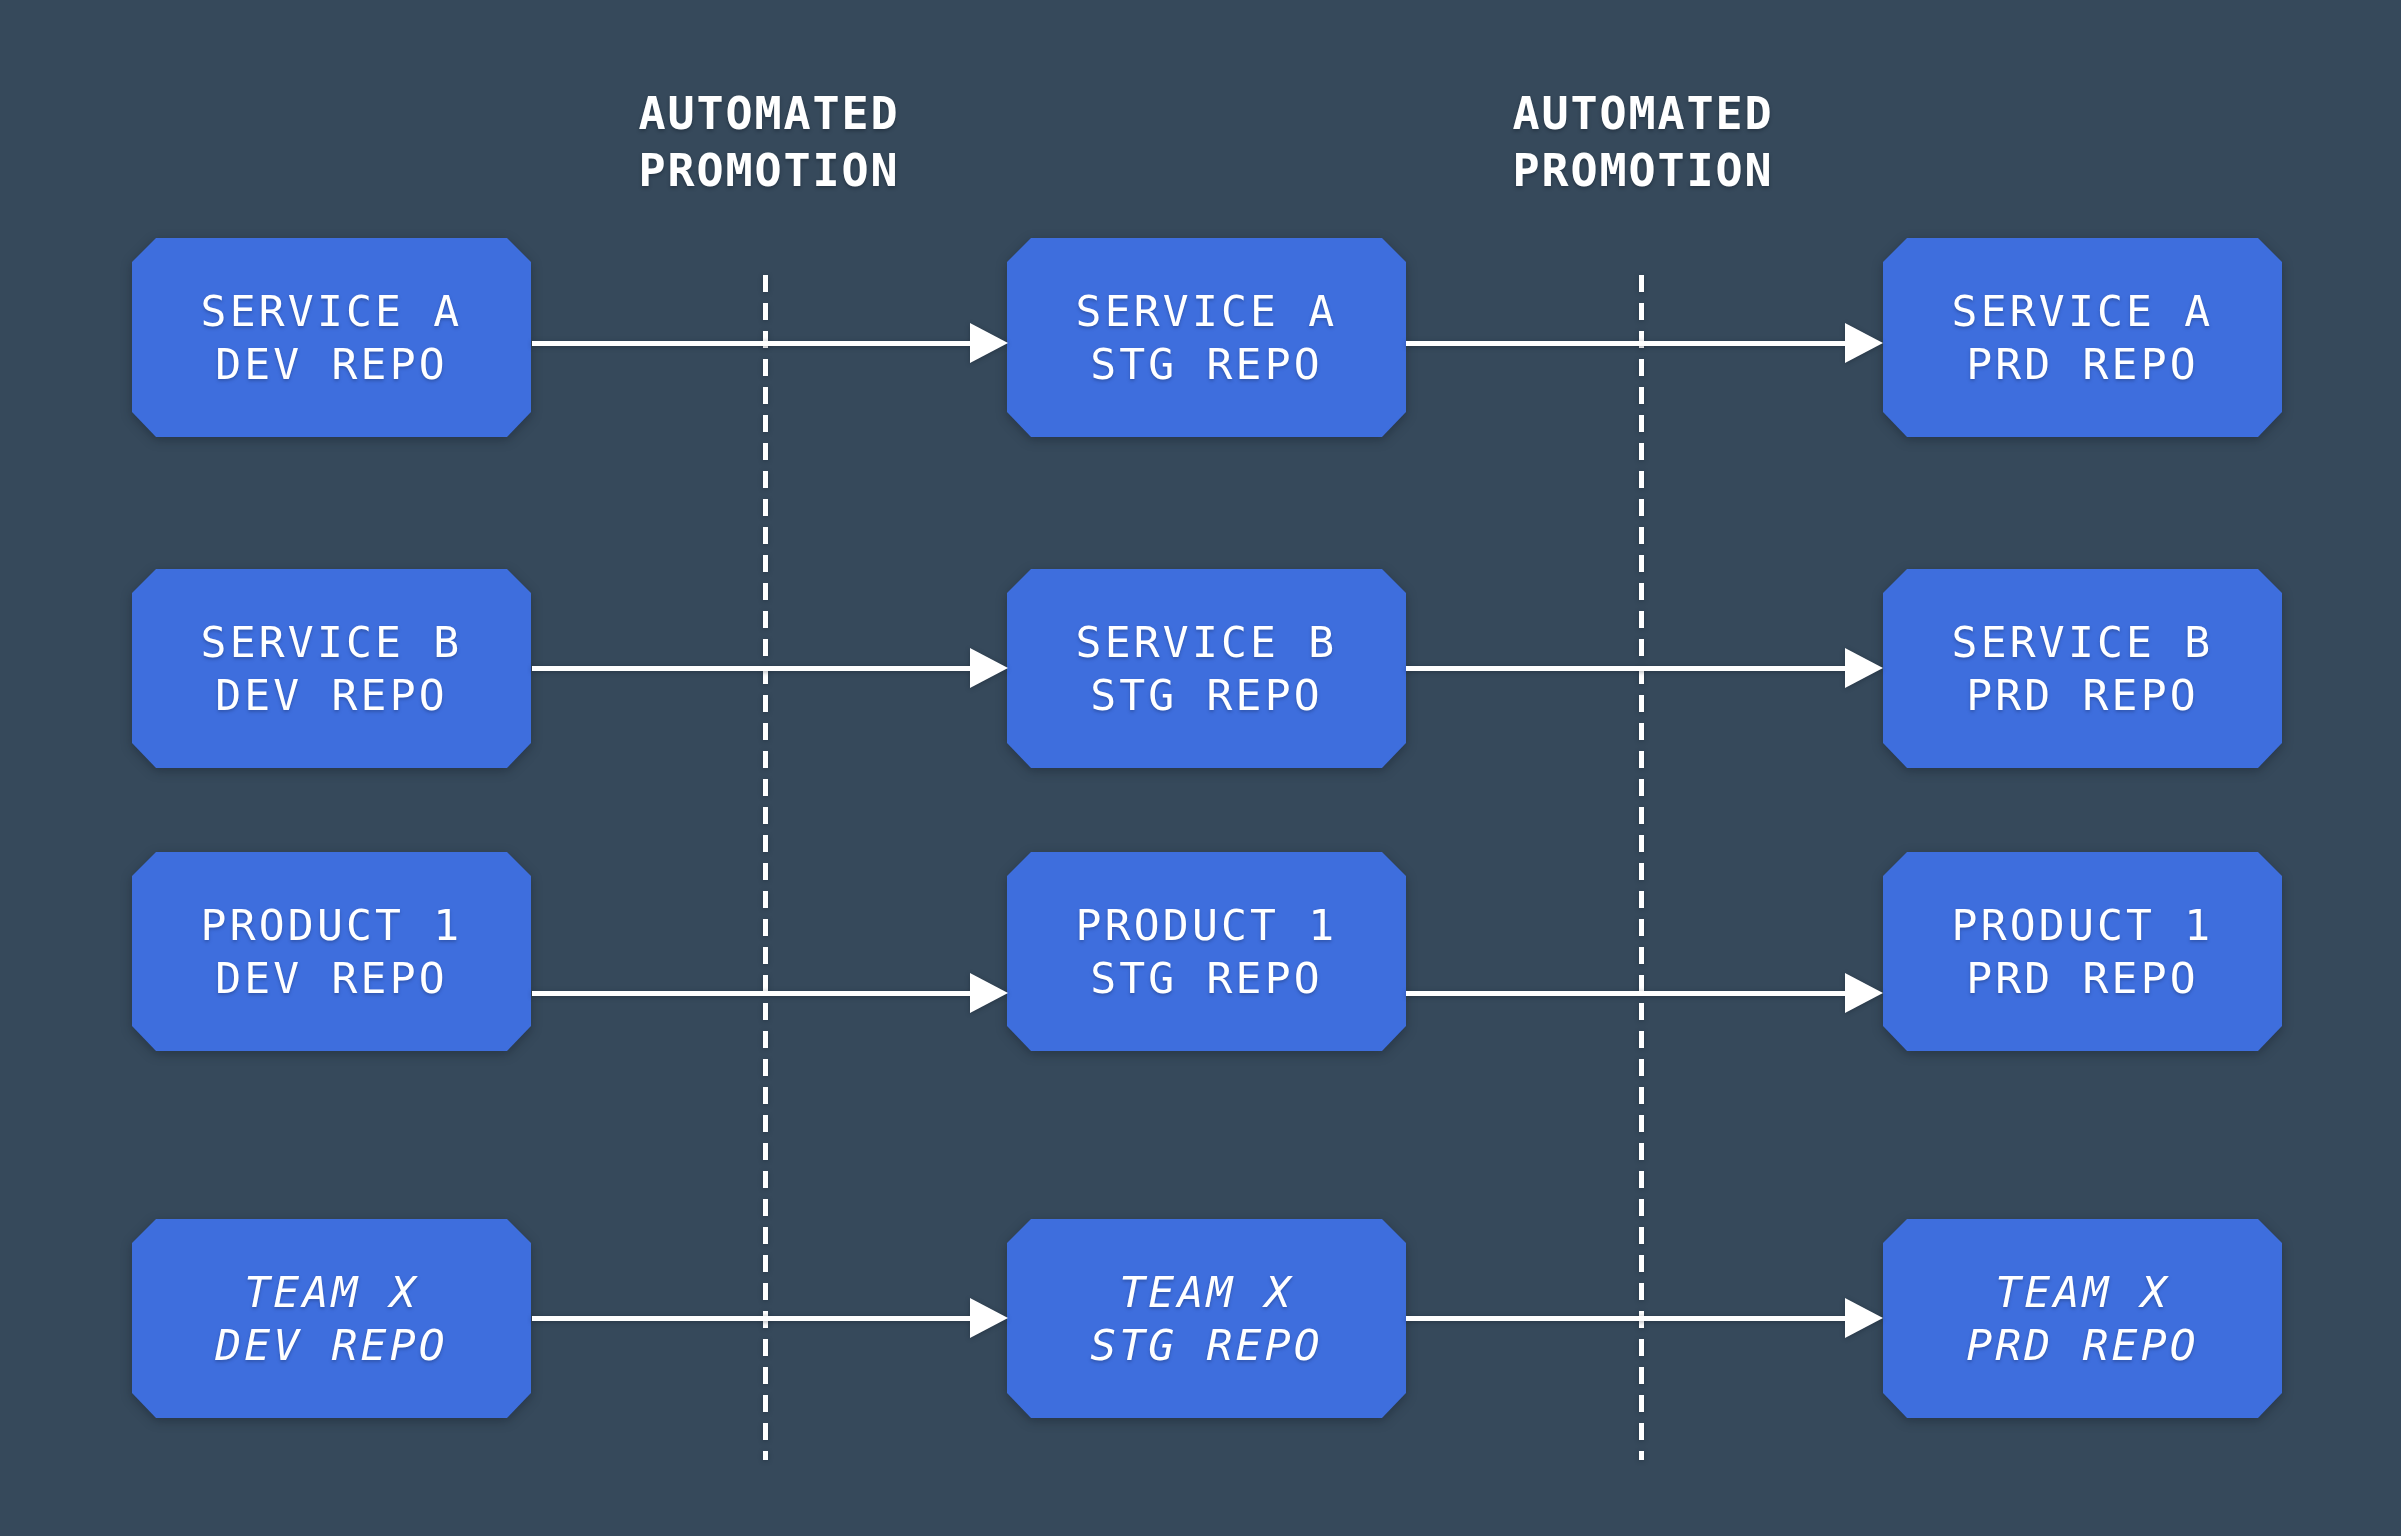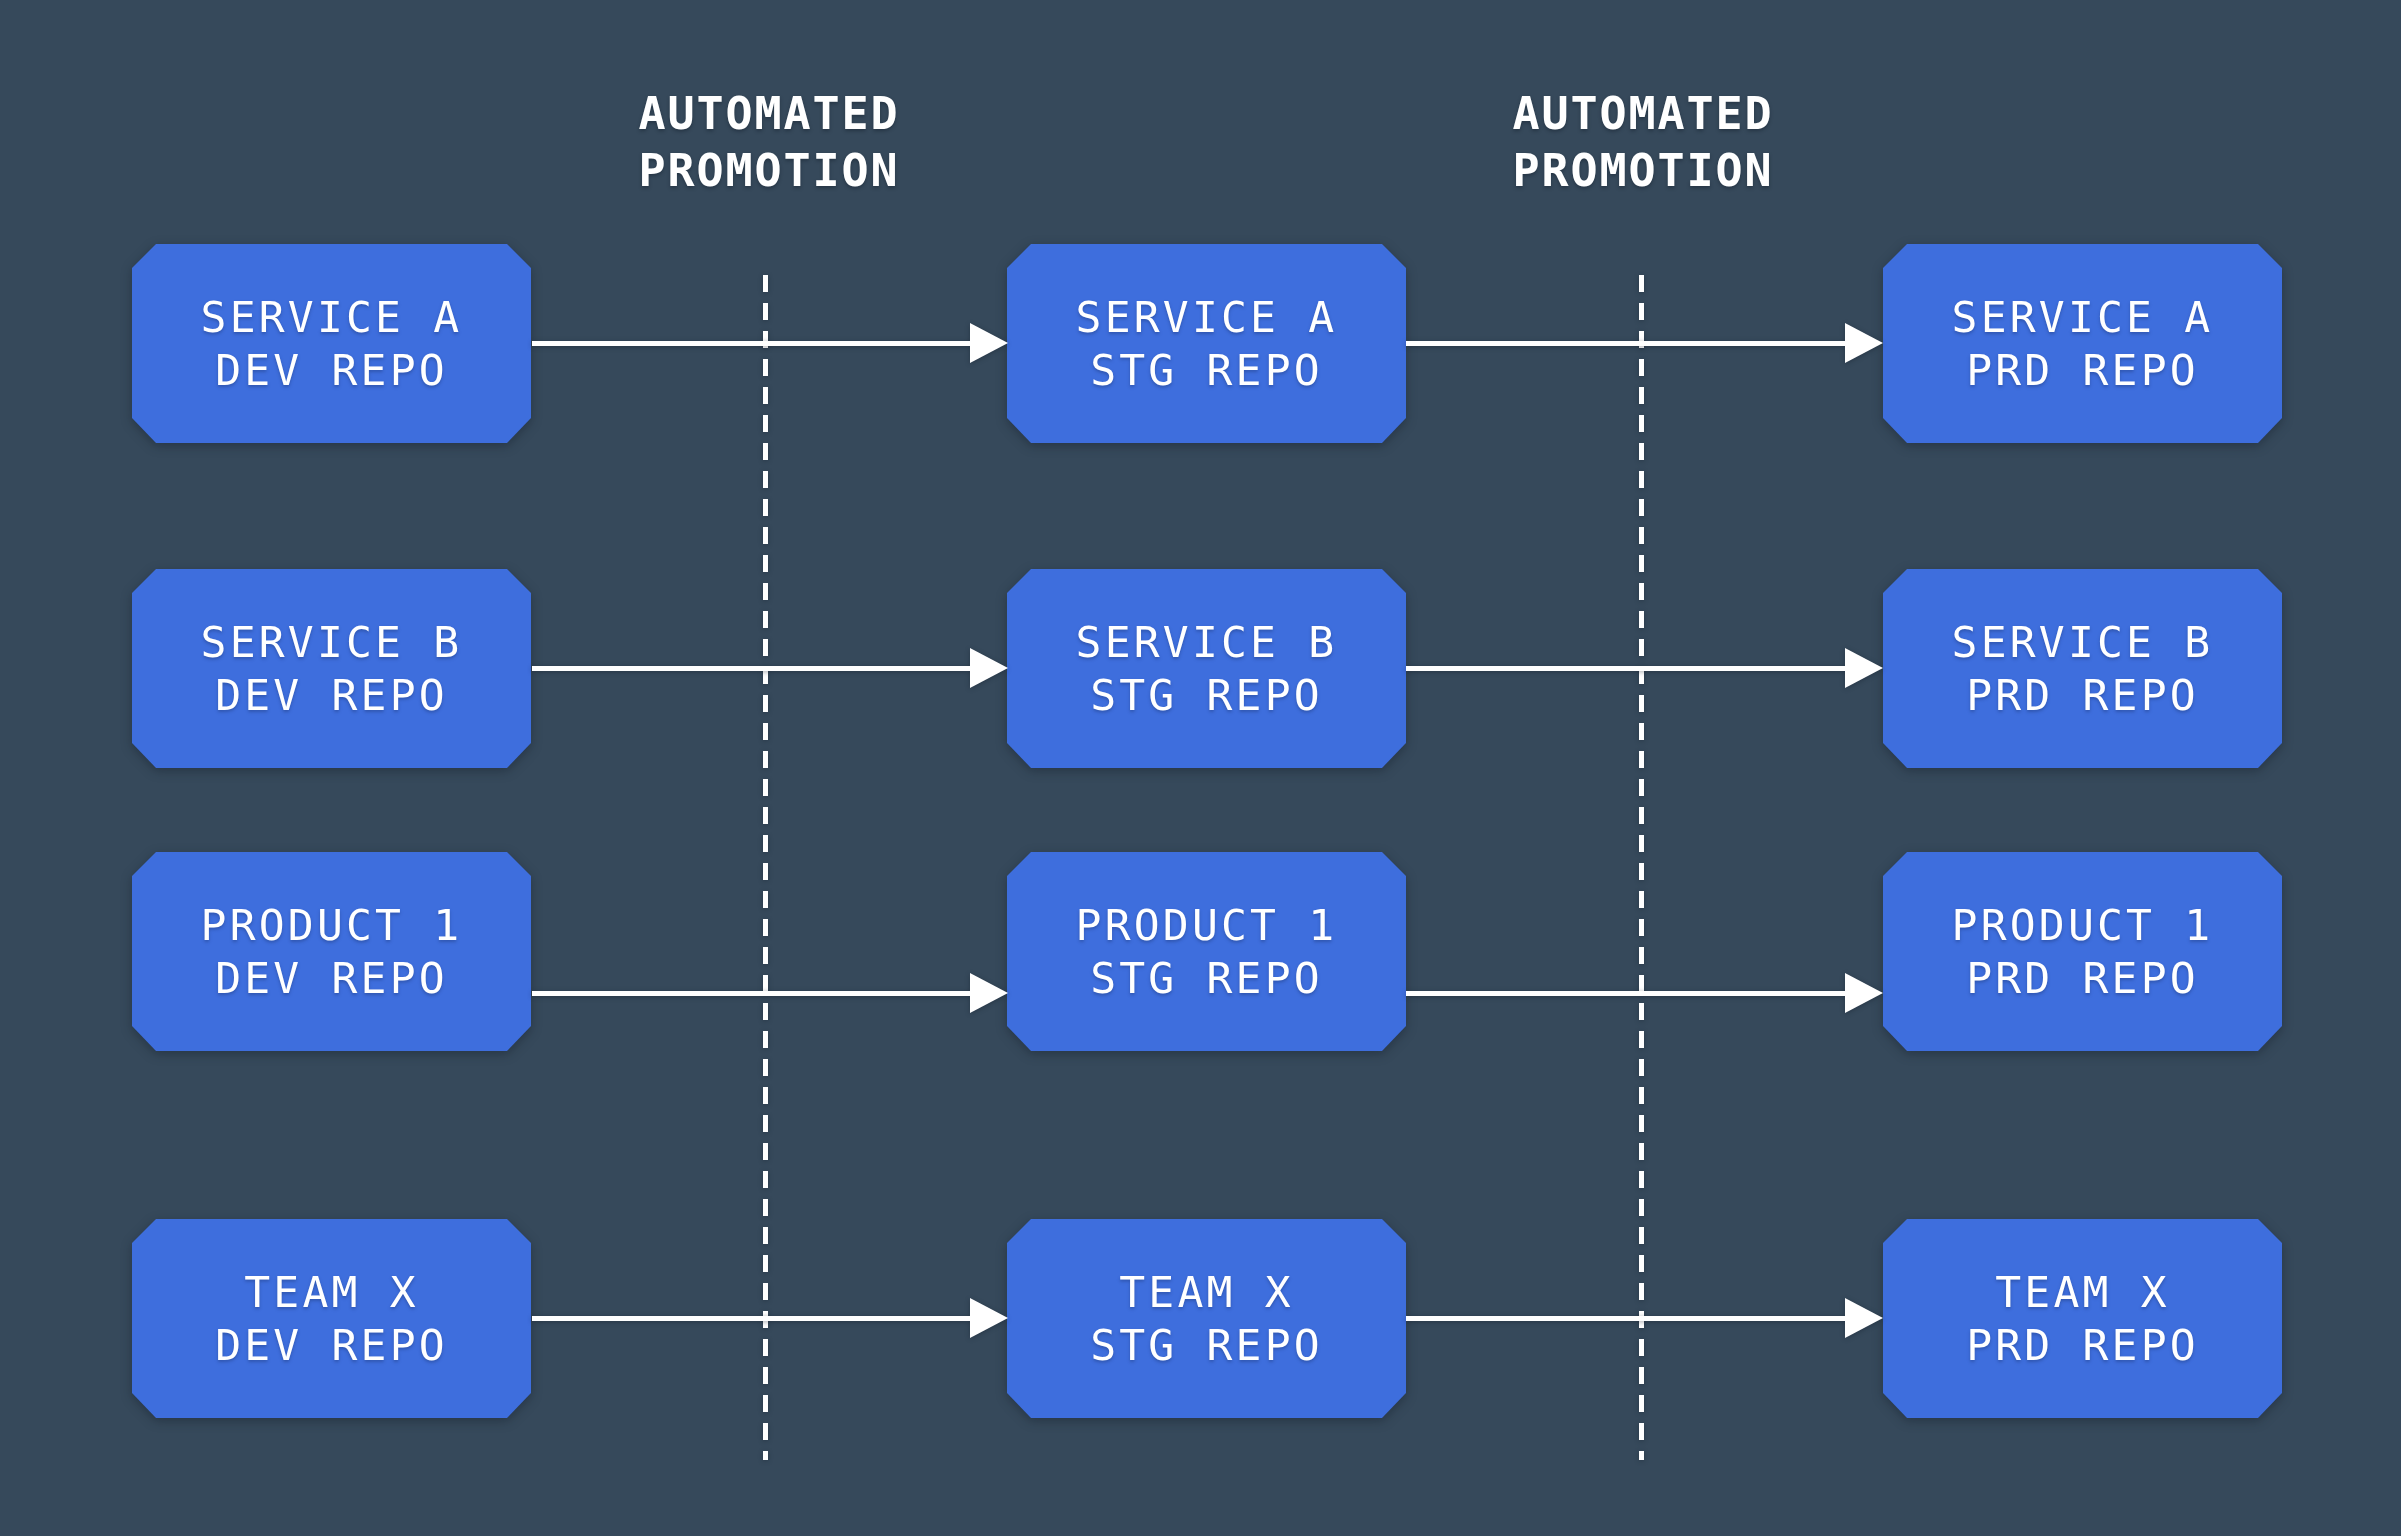--- a/index.html
+++ b/index.html
@@ -73,24 +73,24 @@
     text-align: center;
     white-space: nowrap;
   }
   .box-wrap {
     position: absolute;
     filter: drop-shadow(0 3.2px 5.1px rgba(8, 18, 28, 0.35));
   }
   .c0 { left: 132px; }
   .c1 { left: 1007px; }
   .c2 { left: 1883px; }
-  .r0 { top: 244px; }
+  .r0 { top: 238px; }
   .r1 { top: 569px; }
   .r2 { top: 852px; }
-  .r3 { top: 1219px; }
+  .r3 { top: 1219px; font-style: italic; }
   .box-wrap .box { position: static; }
 
   .box .bline { text-shadow: 0 1.9px 3.2px rgba(20, 40, 90, 0.35); }
 
   
   .arrow {
     position: absolute;
     height: 41px;
     filter: drop-shadow(0 1.9px 2.5px rgba(8, 18, 28, 0.35));
   }

